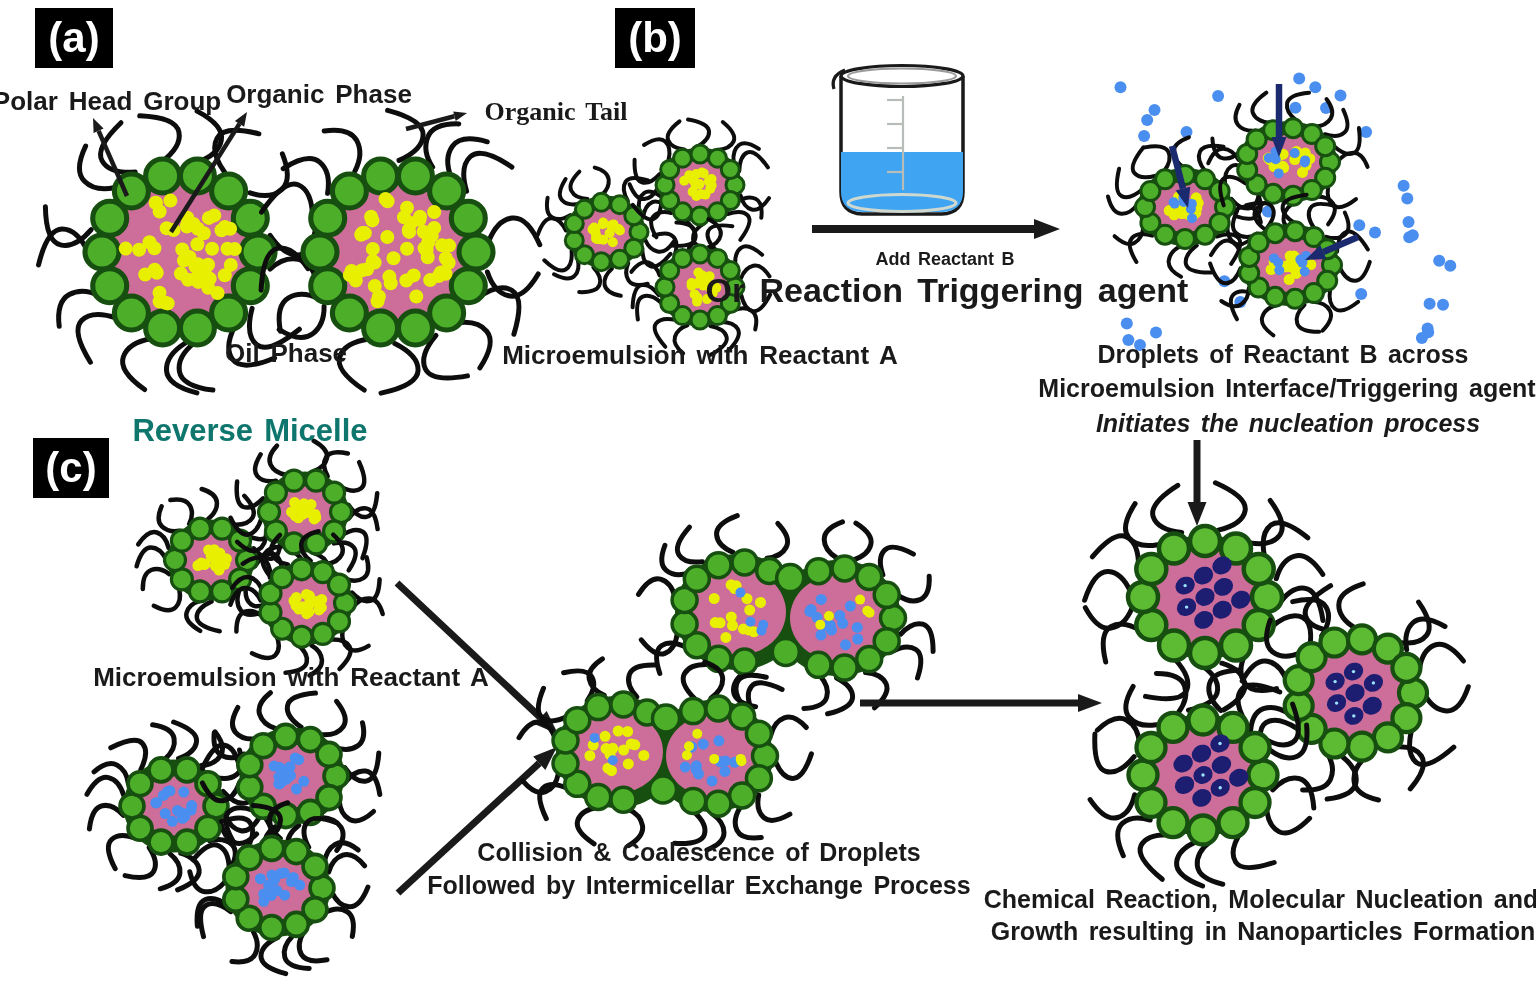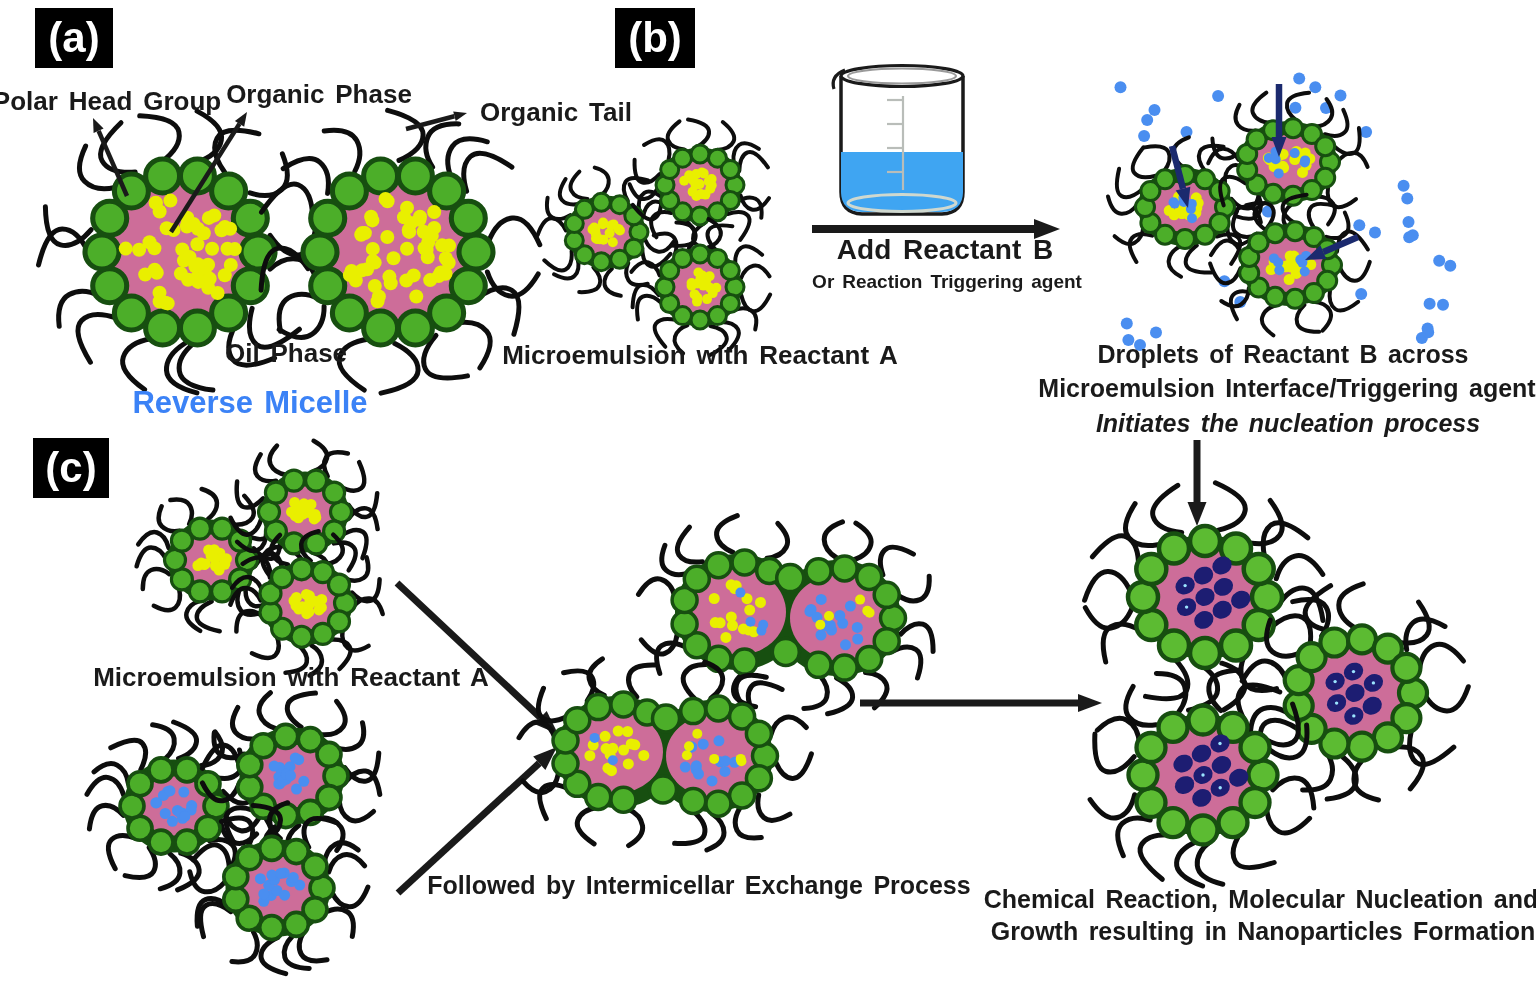--- a/index.html
+++ b/index.html
@@ -2,21 +2,21 @@
 <html><head>
 <meta charset="utf-8">
 <style>
   html,body{margin:0;padding:0;background:#ffffff;}
   #stage{position:relative;width:1536px;height:987px;background:#ffffff;overflow:hidden;
          font-family:"Liberation Sans", sans-serif;}
   #art{position:absolute;left:0;top:0;}
   .lbl{position:absolute;transform:translate(-50%,-50%);white-space:nowrap;
        font-weight:bold;color:#1a1a1a;font-size:26px;word-spacing:0.14em;text-align:center;}
   .lbl.small{font-size:25px;}
-  .lbl.red{color:#3b82f6;font-size:31px;word-spacing:0.08em;}
+  .lbl.red{color:#0f766e;font-size:31px;word-spacing:0.08em;margin-top:28px;}
   .tagbox{position:absolute;background:#000;color:#fff;font-weight:bold;font-size:42px;
           display:flex;align-items:center;justify-content:center;}
 </style>
 </head>
 <body>
 
 <div id="stage">
   <svg id="art" width="1536" height="987" viewBox="0 0 1536 987">
       <g>
         <path d="M270.0,269.1 Q283.6,256.4 298.3,259.2 T317.7,285.9" fill="none" stroke="#0d0d0d" stroke-width="5" stroke-linecap="round"></path>
@@ -1137,28 +1137,29 @@
         <ellipse cx="1238.7" cy="777.7" rx="10" ry="8.6" transform="rotate(-29 1238.7 777.7)" fill="#1d1d72"></ellipse>
       </g>
     </svg>
 
   <div class="tagbox" style="left:35px;top:8px;width:78px;height:60px;">(a)</div>
   <div class="tagbox" style="left:615px;top:8px;width:80px;height:60px;">(b)</div>
   <div class="tagbox" style="left:33px;top:438px;width:76px;height:60px;">(c)</div>
 
   <div class="lbl" style="left:107px;top:101px;">Polar Head Group</div>
   <div class="lbl" style="left:319px;top:94px;">Organic Phase</div>
-  <div class="lbl" style="left:556px;top:112px;">Organic Tail</div>
+  <div class="lbl" style="left:556px;top:112px;font-family:Liberation Serif, serif;">Organic Tail</div>
   <div class="lbl" style="left:286px;top:353px;text-align:center;">Oil Phase</div>
   <div class="lbl red" style="left:250px;top:403px;">Reverse Micelle</div>
 
-  <div class="lbl" style="left:945px;top:250px;font-size:28px;">Add Reactant B</div>
-  <div class="lbl" style="left:947px;top:282px;font-size:19px;">Or Reaction Triggering agent</div>
+  <div class="lbl" style="left:945px;top:259px;font-size:18px;">Add Reactant B</div>
+  <div class="lbl" style="left:947px;top:290px;font-size:34px;">Or Reaction Triggering agent</div>
   <div class="lbl" style="left:700px;top:355px;">Microemulsion with Reactant A</div>
   <div class="lbl small" style="left:1283px;top:354px;">Droplets of Reactant B across</div>
   <div class="lbl small" style="left:1287px;top:388px;">Microemulsion Interface/Triggering agent</div>
   <div class="lbl small" style="left:1288px;top:423px;font-style:italic;">Initiates the nucleation process</div>
 
   <div class="lbl" style="left:291px;top:677px;">Microemulsion with Reactant A</div>
+  <div class="lbl small" style="left:699px;top:852px;">Collision &amp; Coalescence of Droplets</div>
   <div class="lbl small" style="left:699px;top:885px;">Followed by Intermicellar Exchange Process</div>
   <div class="lbl small" style="left:1261px;top:899px;">Chemical Reaction, Molecular Nucleation and</div>
   <div class="lbl small" style="left:1263px;top:931px;text-align:right;">Growth resulting in Nanoparticles Formation</div>
 </div>
 
 </body></html>

